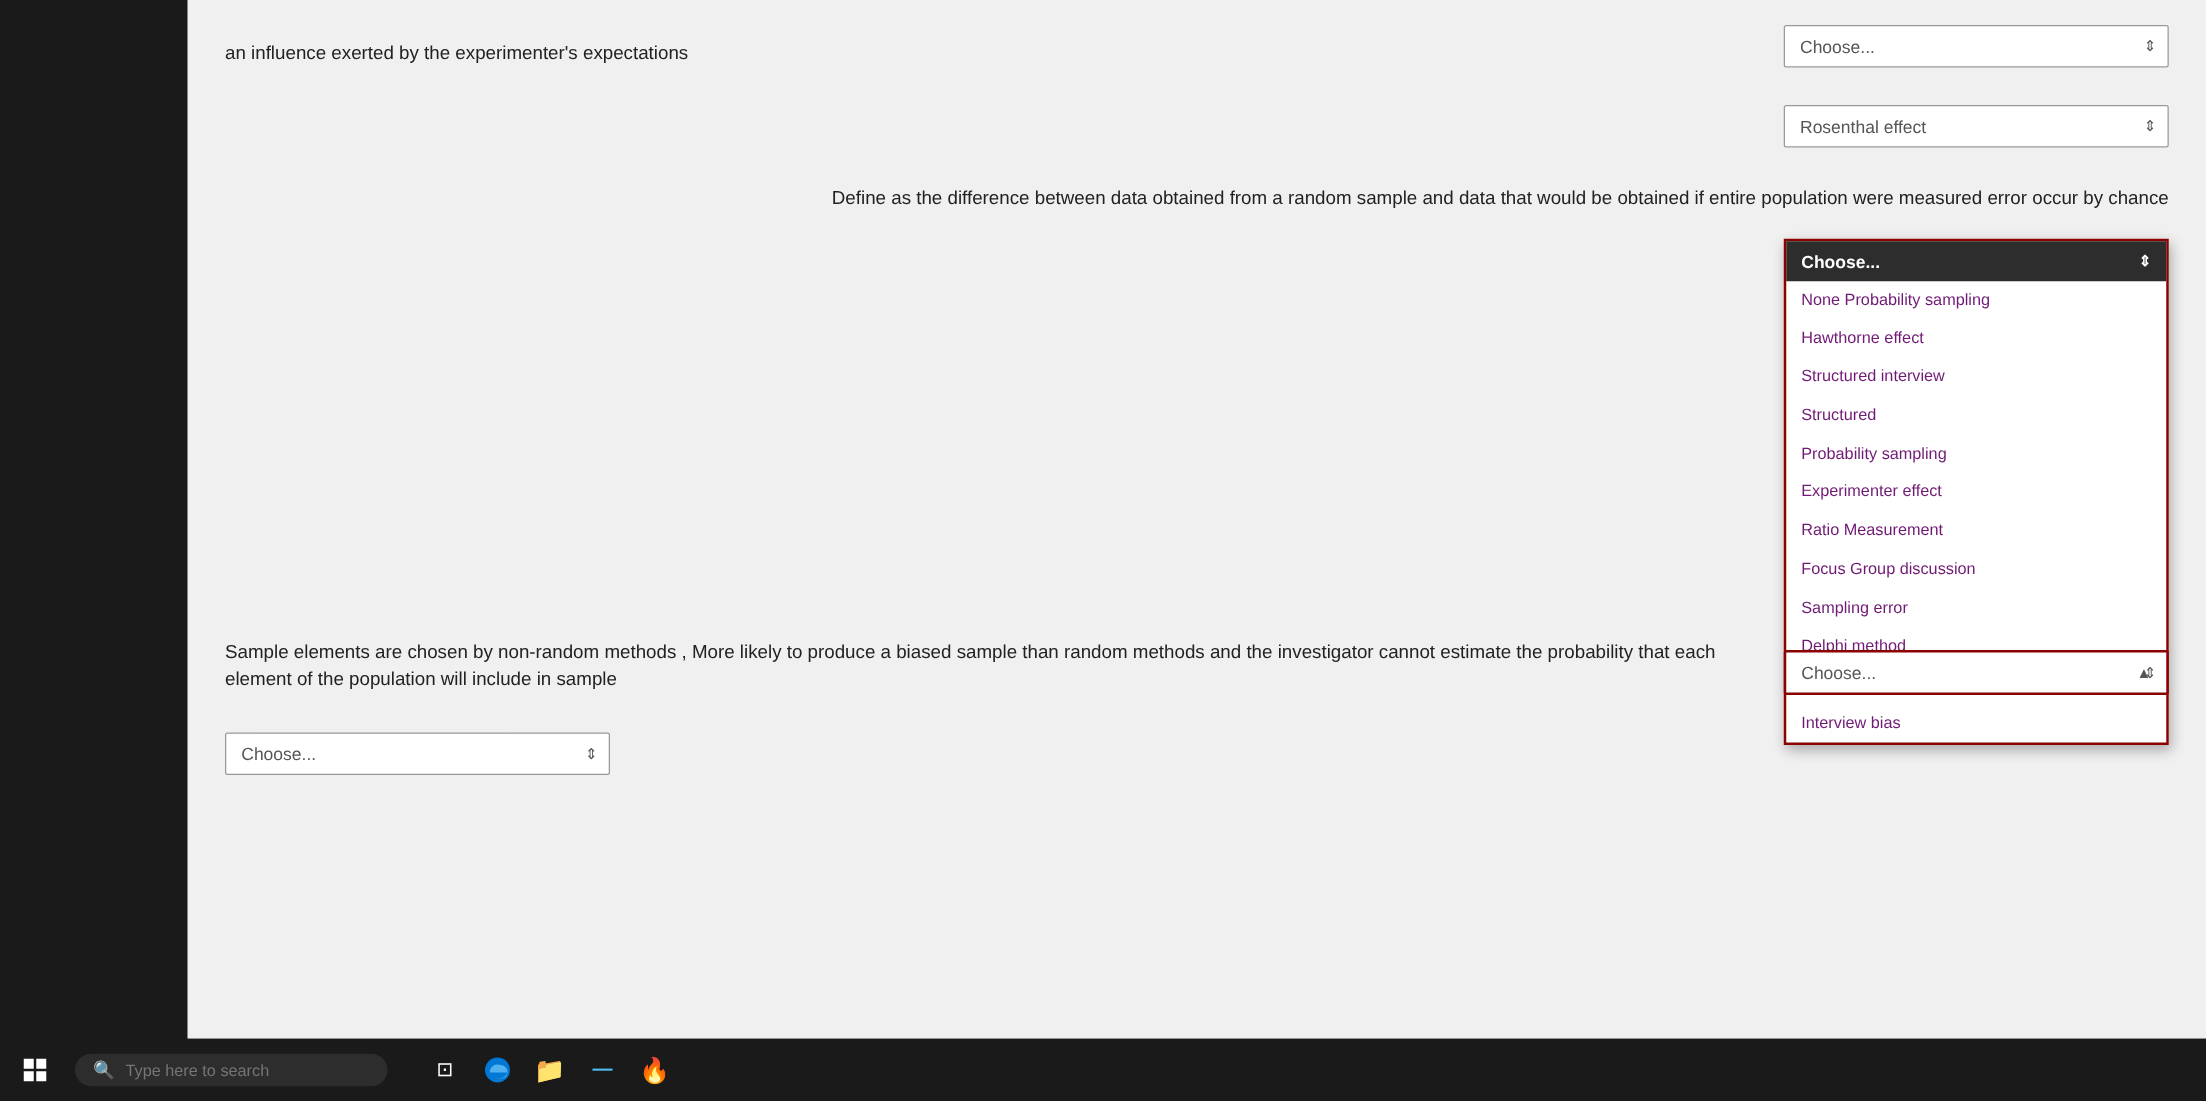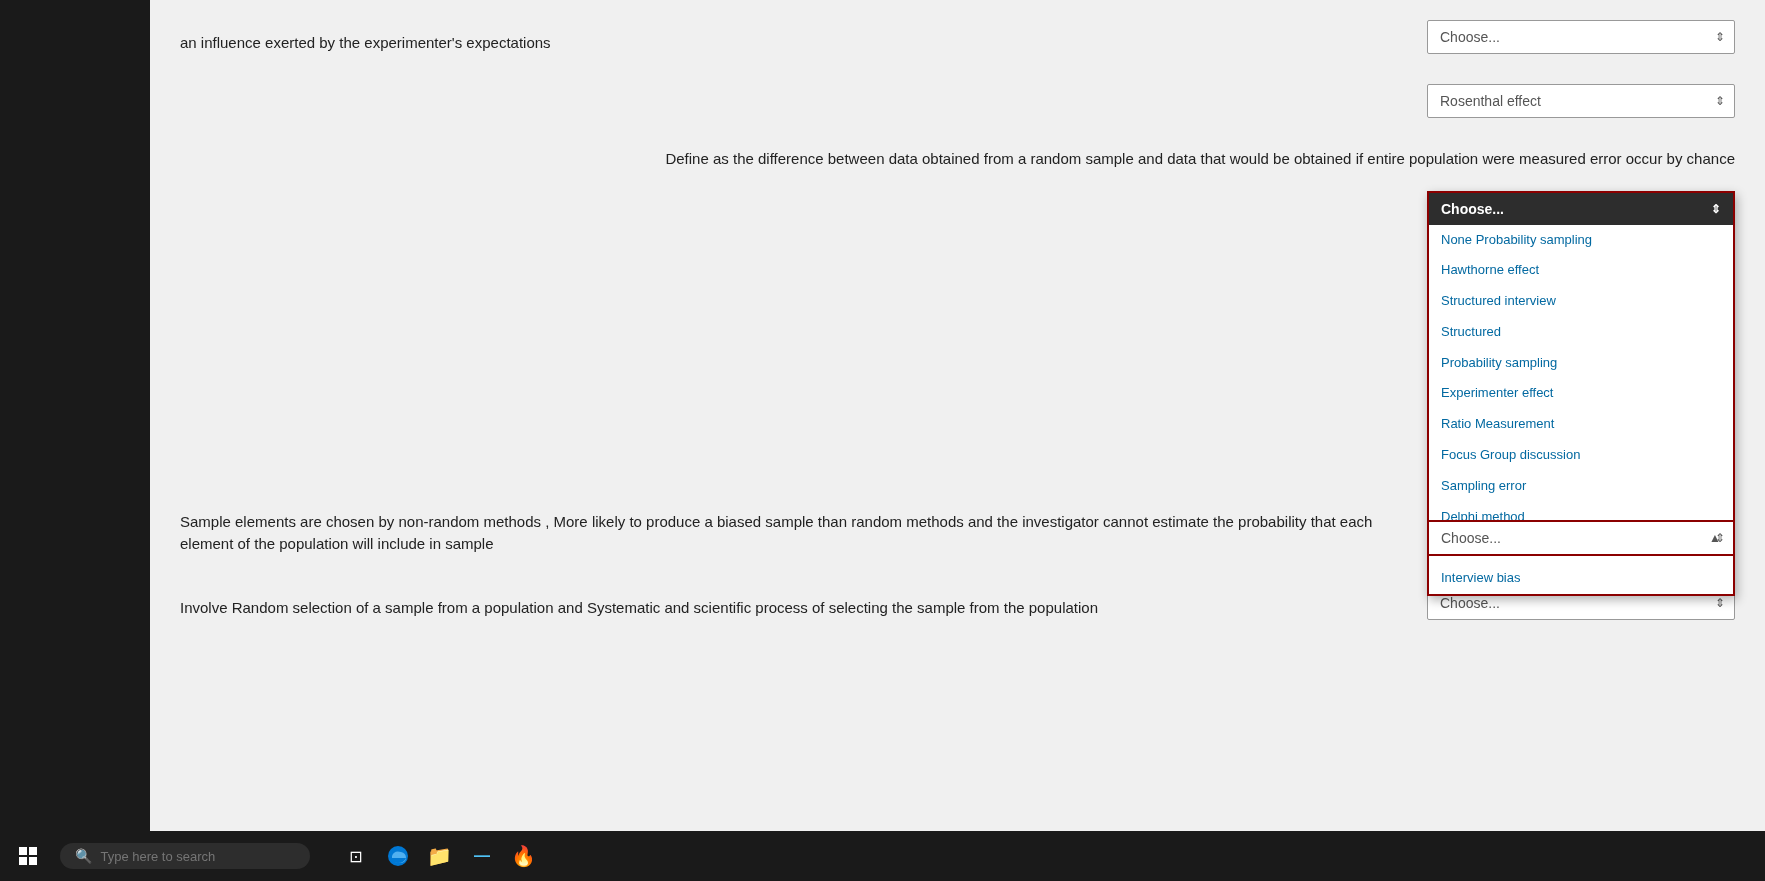--- a/index.html
+++ b/index.html
@@ -93,21 +93,21 @@
     }
 
     .dropdown-header::after {
       content: '⇕';
       font-size: 12px;
     }
 
     .dropdown-option {
       padding: 5px 12px;
       font-size: 13px;
-      color: #0369a1;
+      color: #701a75;
       cursor: pointer;
       line-height: 1.6;
     }
 
     .choose-selected {
       display: flex;
       align-items: center;
       justify-content: space-between;
       padding: 8px 12px;
       border: 1.5px solid #999;
@@ -251,21 +251,20 @@
         <div class="select-wrapper">
           <div class="choose-selected choose-selected-red">
             <span>Choose...</span>
             <span style="font-size: 12px;">▲</span>
           </div>
         </div>
       </div>
     </div>
 
     <div class="question-row" style="margin-top: 20px;">
-      <div class="question-text">Involve  Random selection of a sample from  a population and Systematic  and scientific process of selecting the sample from the population</div>
       <div class="answer-area">
         <div class="select-wrapper">
           <div class="choose-selected">
             <span>Choose...</span>
           </div>
         </div>
       </div>
     </div>
 
   </div>

